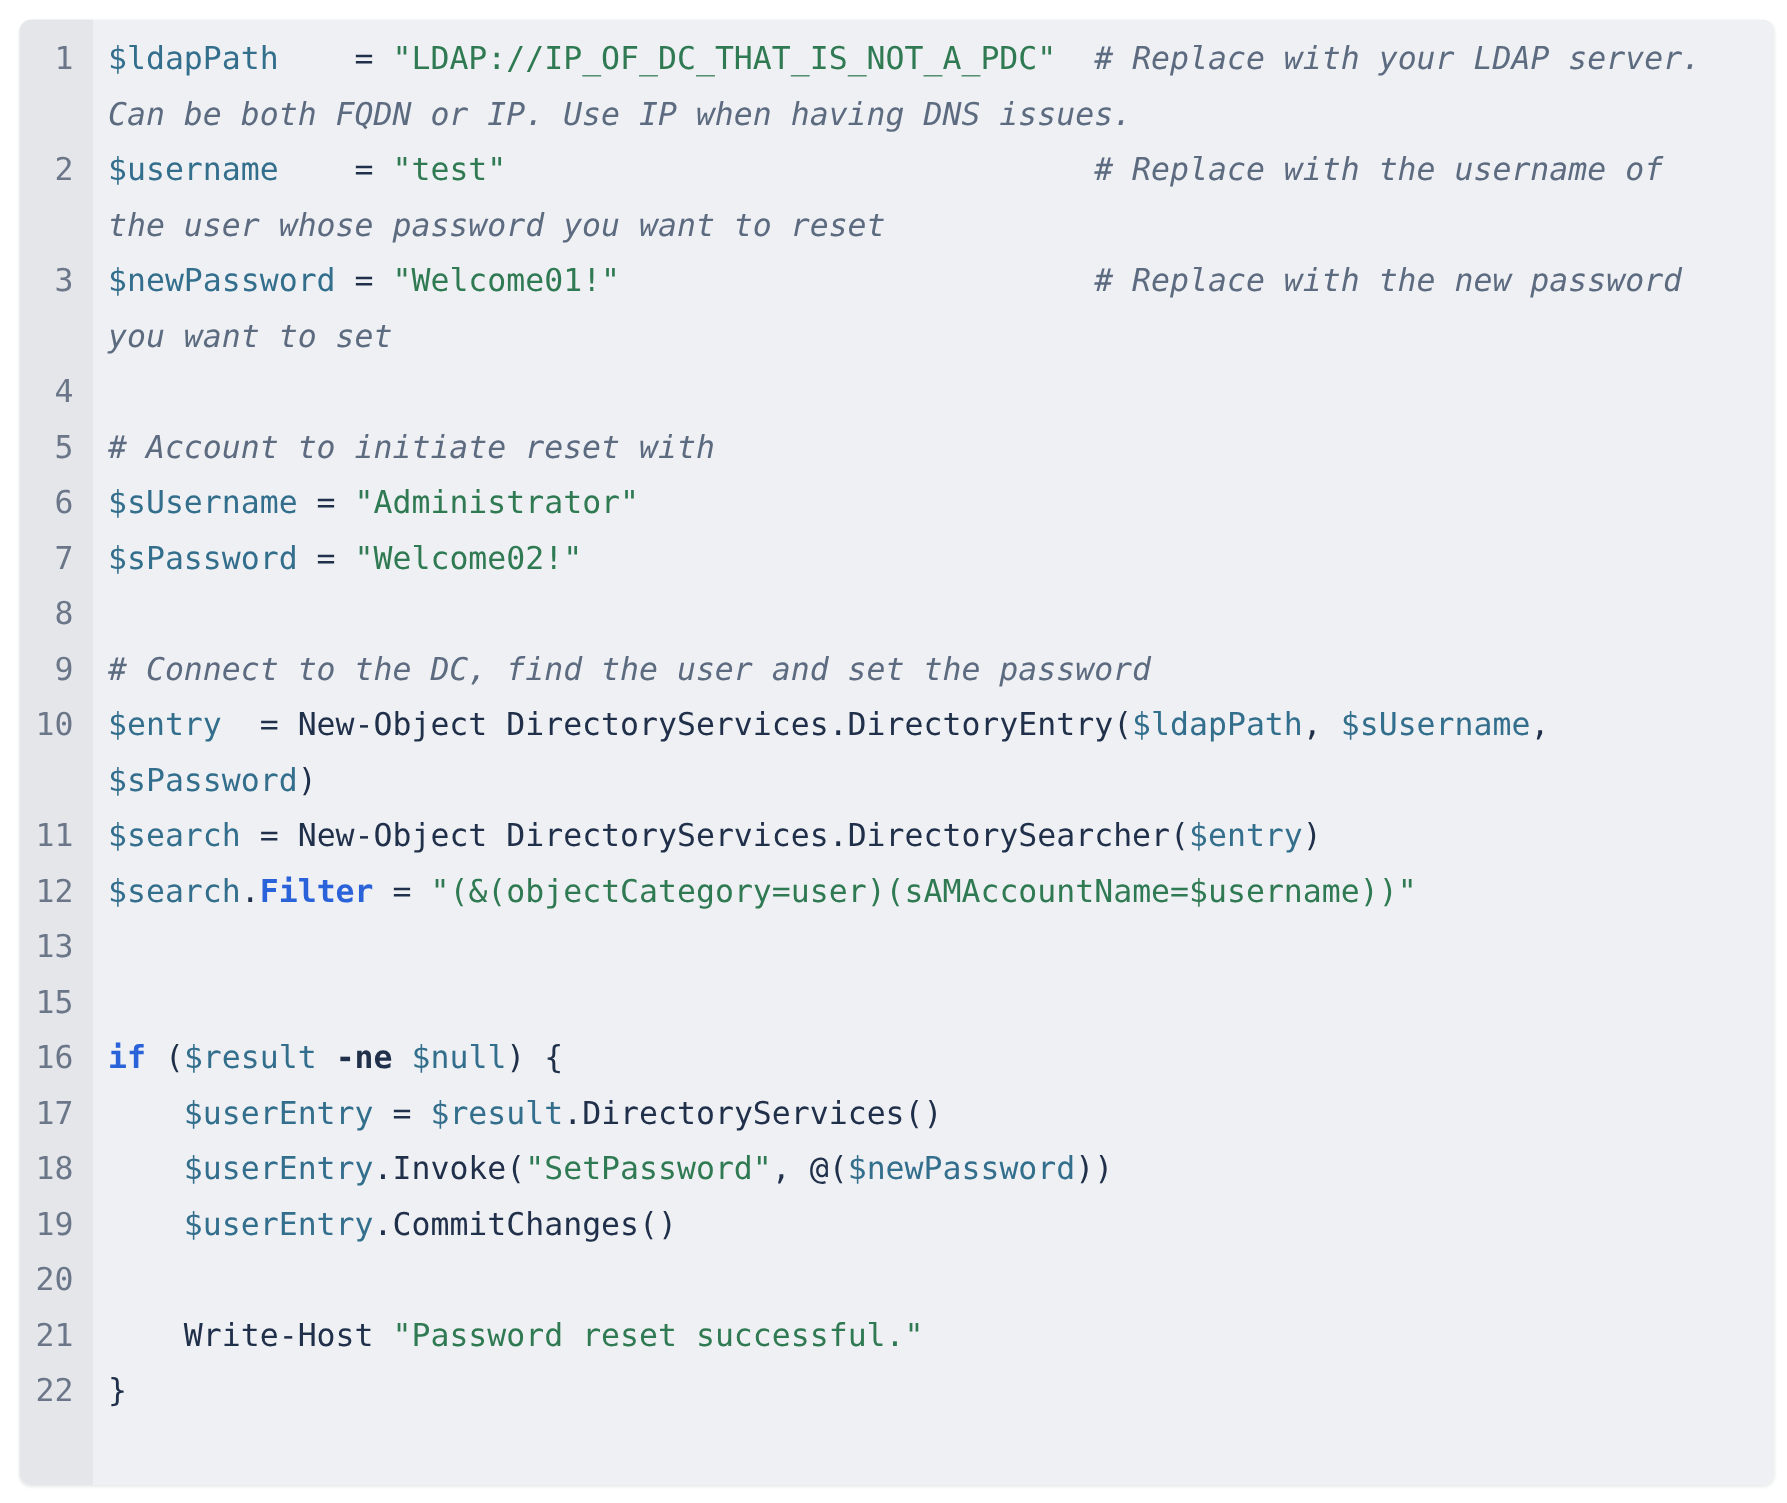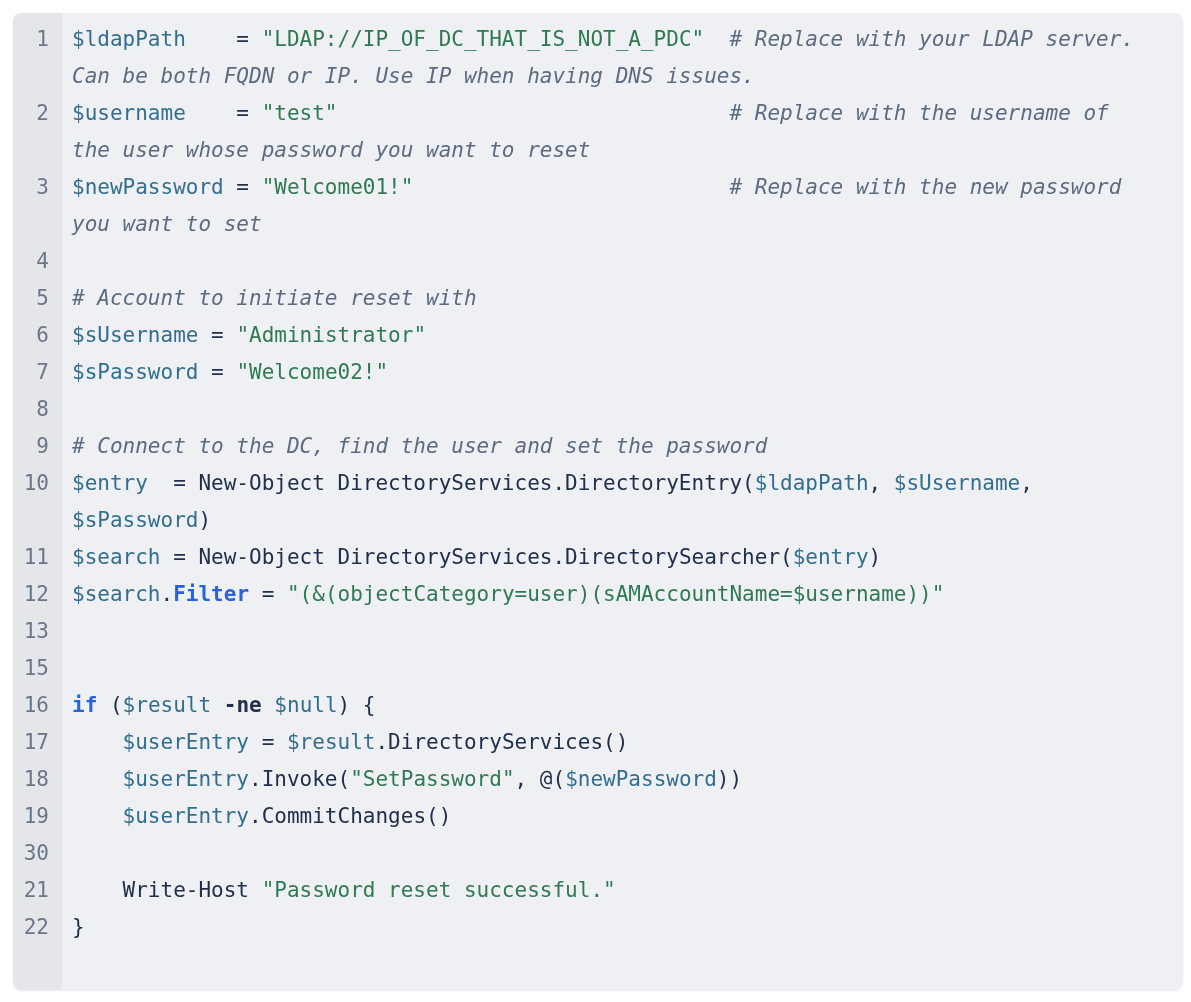--- a/index.html
+++ b/index.html
@@ -142,21 +142,21 @@
       </div>
       <div class="row">
         <span class="ln">18</span>
         <div class="code"><span class="seg-plain">    </span><span class="seg-var">$userEntry</span><span class="seg-plain">.Invoke(</span><span class="seg-str">"SetPassword"</span><span class="seg-plain">, @(</span><span class="seg-var">$newPassword</span><span class="seg-plain">))</span></div>
       </div>
       <div class="row">
         <span class="ln">19</span>
         <div class="code"><span class="seg-plain">    </span><span class="seg-var">$userEntry</span><span class="seg-plain">.CommitChanges()</span></div>
       </div>
       <div class="row">
-        <span class="ln">30</span>
+        <span class="ln">20</span>
         <div class="code"></div>
       </div>
       <div class="row">
         <span class="ln">21</span>
         <div class="code"><span class="seg-plain">    Write-Host </span><span class="seg-str">"Password reset successful."</span></div>
       </div>
       <div class="row">
         <span class="ln">22</span>
         <div class="code"><span class="seg-plain">}</span></div>
       </div>

